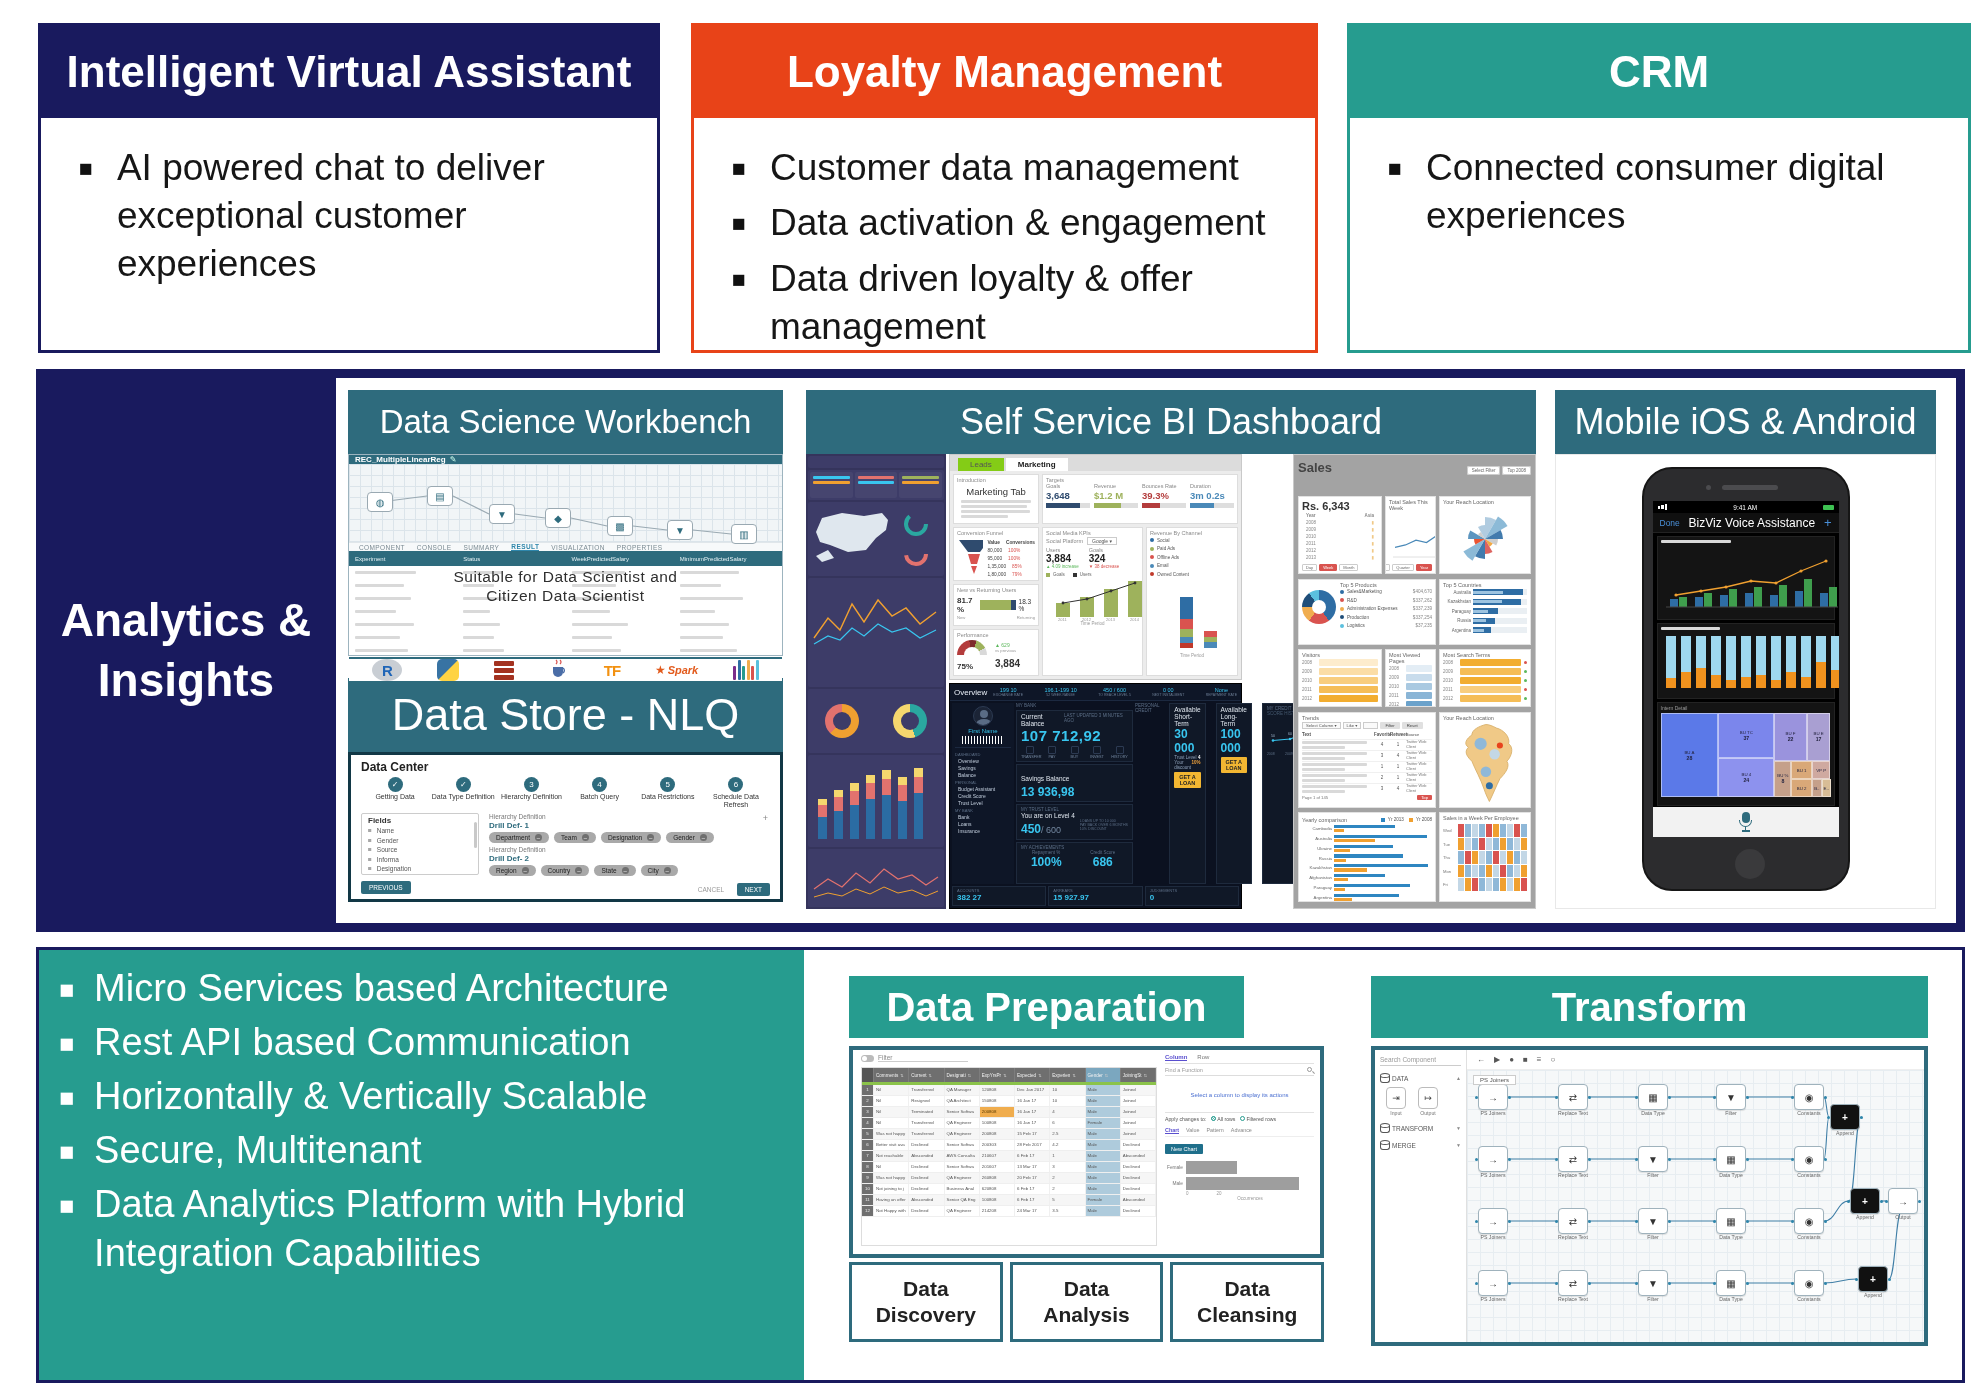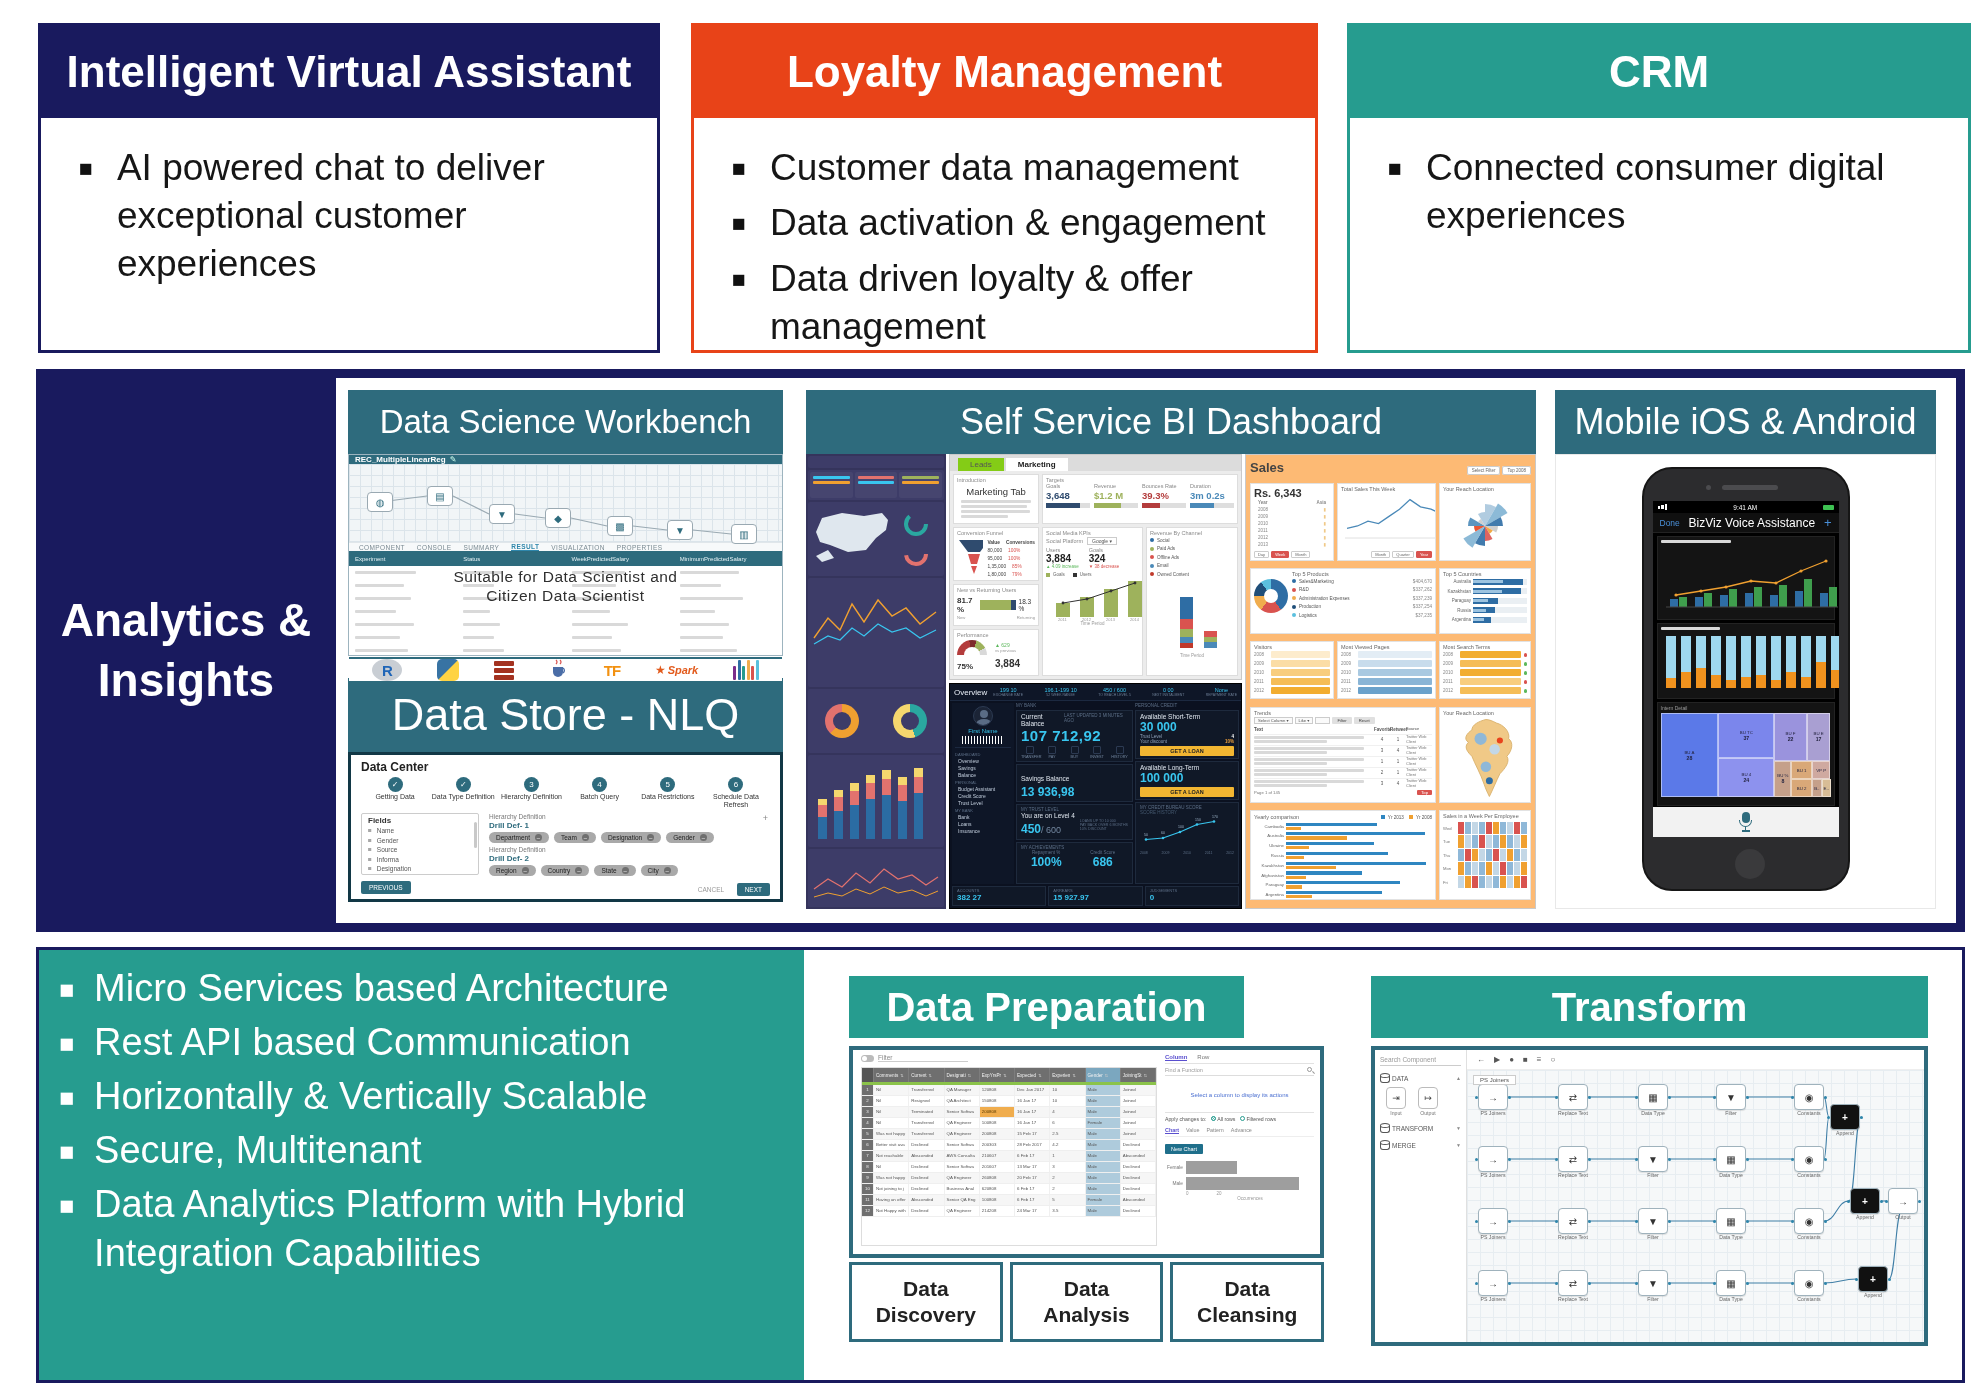--- a/index.html
+++ b/index.html
@@ -133,41 +133,41 @@
 #bk-side{width:62px;background:#0e1627;padding:3px;display:flex;flex-direction:column;align-items:center;}
 #bk-ava{width:20px;height:20px;border-radius:50%;background:#1b2436;border:1px solid #2c3a52;position:relative;overflow:hidden;}
 #bk-ava:before{content:"";position:absolute;left:6px;top:3px;width:8px;height:8px;border-radius:50%;background:#5a6c85;}
 #bk-ava:after{content:"";position:absolute;left:2px;top:12px;width:16px;height:10px;border-radius:50% 50% 0 0;background:#5a6c85;}
 #bk-user{font-size:6px;color:#35c3e8;margin:2px 0;}
 #bk-code{width:42px;height:8px;background:repeating-linear-gradient(90deg,#fff 0 1px,#0e1627 1px 3px);margin-bottom:3px;}
 #bk-nav{width:100%;border-top:1px solid #1c2940;padding-top:2px;}
 .bn-h{font-size:4px;color:#5c6e86;margin:2px 0 1px;}
 .bn-i{font-size:5px;color:#c2cedd;margin-bottom:1px;padding-left:3px;}
 #bk-mid{flex:1;display:flex;flex-direction:column;gap:2px;}
-#bk-right{width:104px;display:flex;flex-direction:column;gap:2px;}
+#bk-right{width:104px;display:flex;flex-direction:row;gap:10px;}
 .bkbox{background:#101827;border:1px solid #1e2a3d;padding:2px 4px;}
 .bk-sm{font-size:4.5px;color:#5c6e86;}
 .bk-l{font-size:6.5px;color:#dfe6ee;}
 .bk-v{font-size:15px;font-weight:bold;color:#39c6f0;letter-spacing:.5px;}
 .bk-v2{font-size:12px;font-weight:bold;color:#39c6f0;}
 #bk-actions{display:flex;justify-content:space-between;margin-top:2px;}
 .act{width:17px;text-align:center;}
 .act .ic{width:8px;height:8px;border:1px solid #2c3a52;margin:0 auto 1px;border-radius:1px;}
 .act .al{font-size:3.8px;color:#7488a1;}
 #bk-ach{display:flex;gap:6px;}
 .chip2{display:flex;justify-content:space-between;font-size:4.5px;color:#8fa2ba;}
 .chip2 b{color:#fff;}
 .chip2 .orange{color:#f2a33c;}
 .loan{background:#f2b632;color:#222;font-size:5.5px;font-weight:bold;text-align:center;padding:2px;margin-top:2px;border-radius:1px;}
 #bk-foot{height:22px;display:flex;gap:2px;padding:0 2px 2px;}
 .fcell{flex:1;background:#101827;border:1px solid #1e2a3d;padding:1px 4px;}
 .fcell .l{font-size:4px;color:#5c6e86;}
 .fcell .v{font-size:8px;font-weight:bold;color:#39c6f0;}
 
-#sl{flex:1;background:#fdba74;border:1px solid #c9c9c9;padding:4px;display:flex;flex-direction:column;gap:8px;overflow:hidden;}
+#sl{flex:1;background:#a3a3a3;border:1px solid #c9c9c9;padding:4px;display:flex;flex-direction:column;gap:21px;overflow:hidden;margin-left:48px;}
 #sl-head{display:flex;justify-content:space-between;align-items:center;height:16px;}
 #sl-title{font-size:13px;font-weight:bold;color:#444;}
 .sl-btn{font-size:4.5px;color:#666;border:1px solid #ccc;background:#fff;padding:1px 4px;border-radius:2px;margin-left:2px;}
 #sl-grid{flex:1;display:grid;grid-template-columns:84px 1fr 92px;gap:3px;}
 .scard{background:#fff;border:1px solid #e2e2e2;padding:2px 3px;overflow:hidden;position:relative;}
 .st{font-size:5.5px;color:#666;}
 #sc-big .big{font-size:11px;font-weight:bold;color:#333;margin:1px 0;}
 .yrow{display:flex;justify-content:space-between;font-size:4.5px;color:#888;padding:0 4px;height:7px;}
 .minibtns{position:absolute;bottom:2px;left:3px;display:flex;gap:2px;}
 .mb2{font-size:4px;border:1px solid #ccc;padding:0 3px;color:#666;background:#fff;border-radius:1px;}

